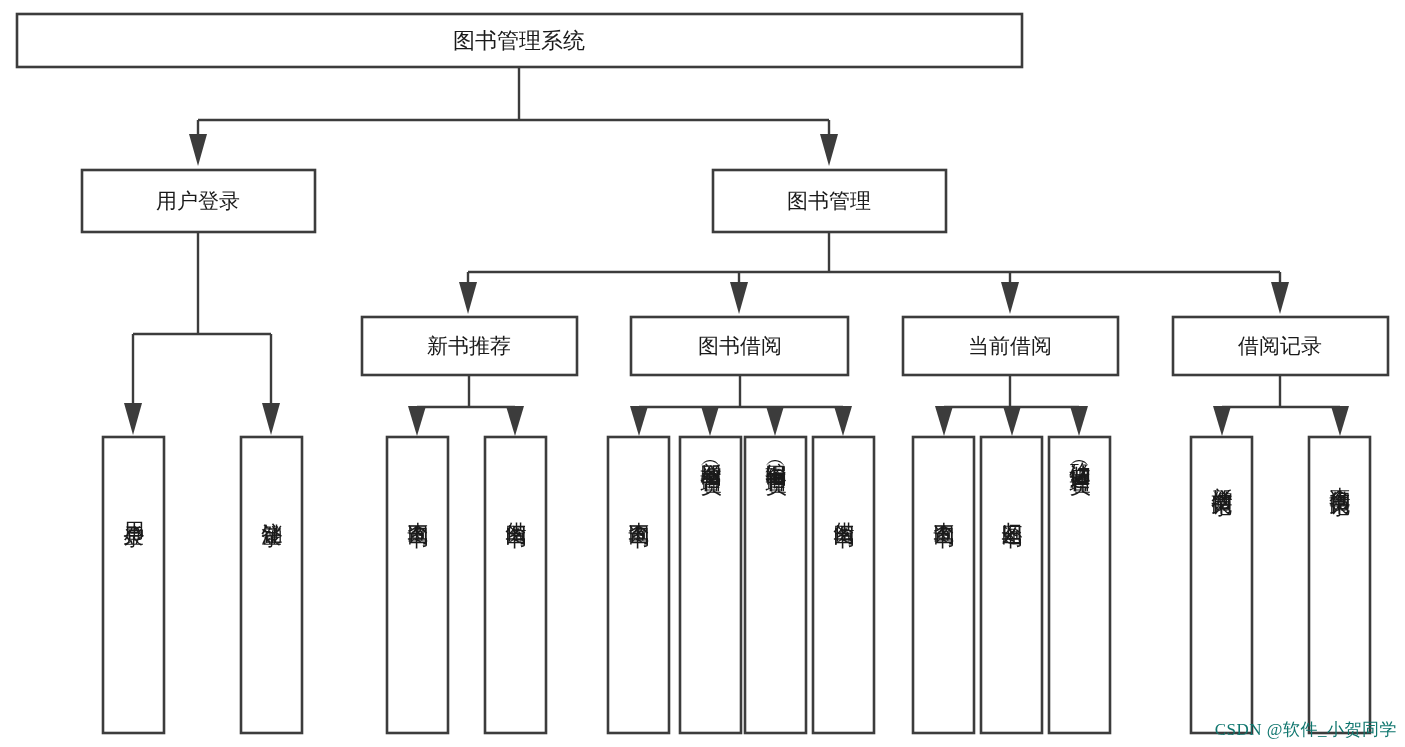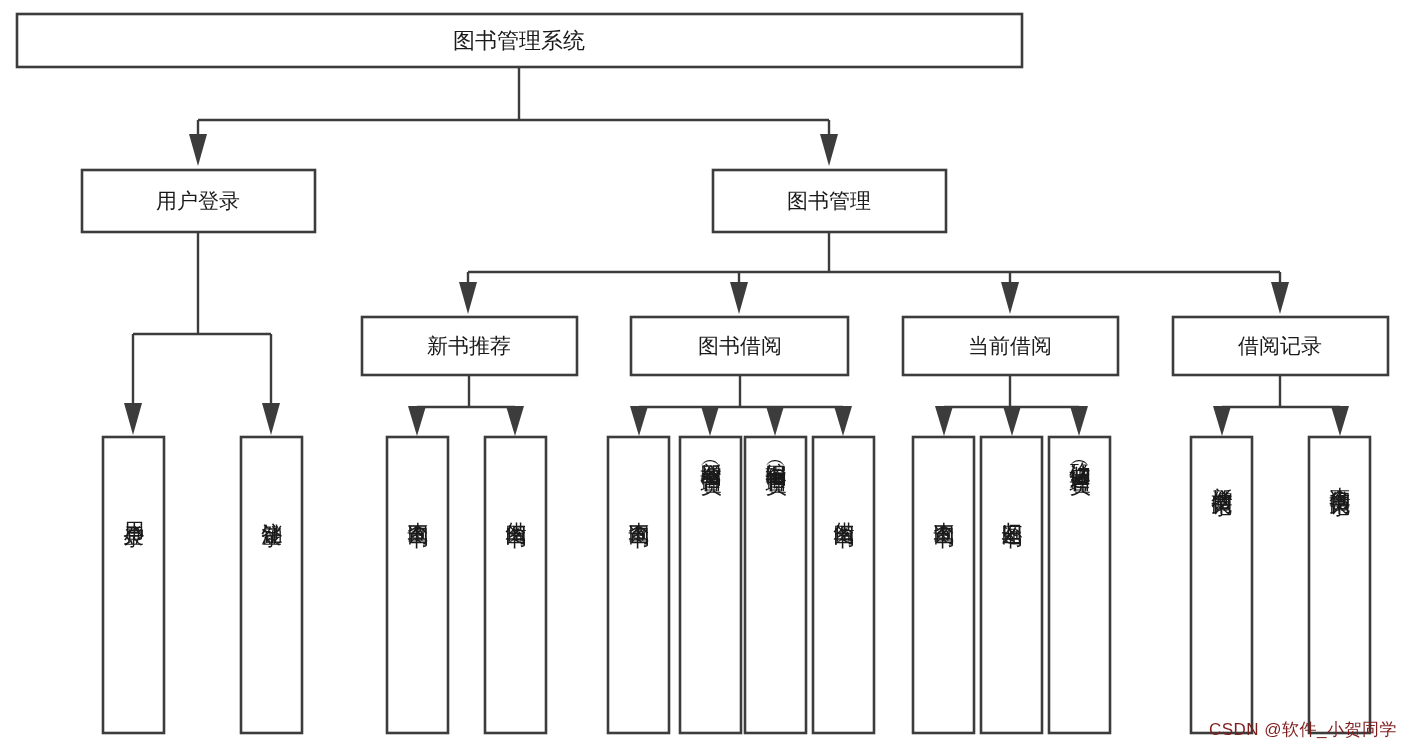--- a/index.html
+++ b/index.html
@@ -70,23 +70,23 @@
     font-size: 21px;
     line-height: 1.18;
     color: #1a1a1a;
     letter-spacing: 2px;
     white-space: nowrap;
   }
   .watermark {
     position: absolute;
     right: 8px;
     bottom: 6px;
-    font-family: Liberation Sans, sans-serif;
+    font-family: Liberation Serif, serif;
     font-size: 17px;
-    color: #7f1d1d;
+    color: #0f766e;
     letter-spacing: 0.5px;
     white-space: nowrap;
   }
 </style>
 </head>
 <body>
 
 <div id="diagram-root">
 
   <svg class="diagram-svg" viewBox="0 0 1405 747">

